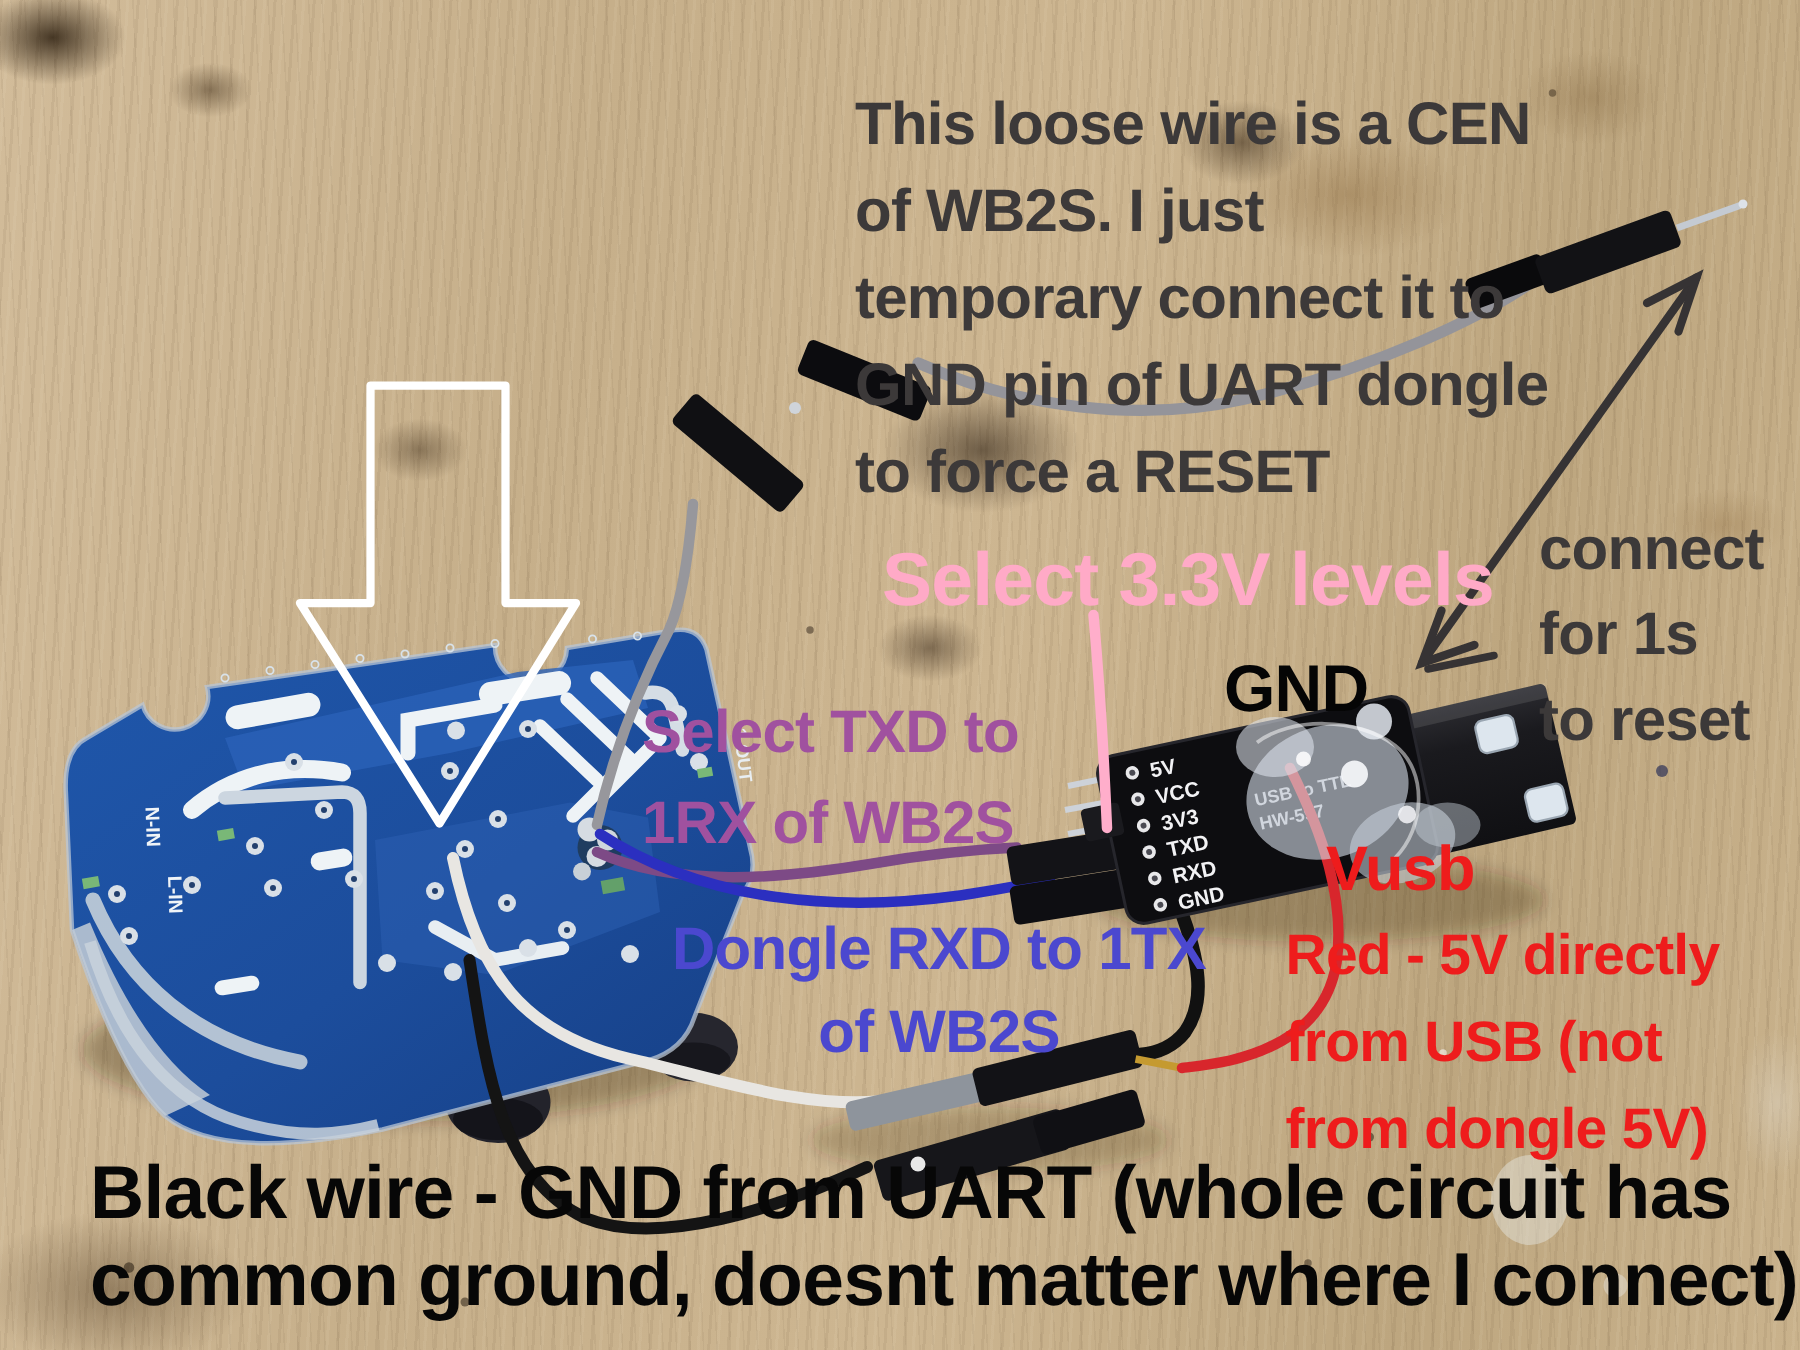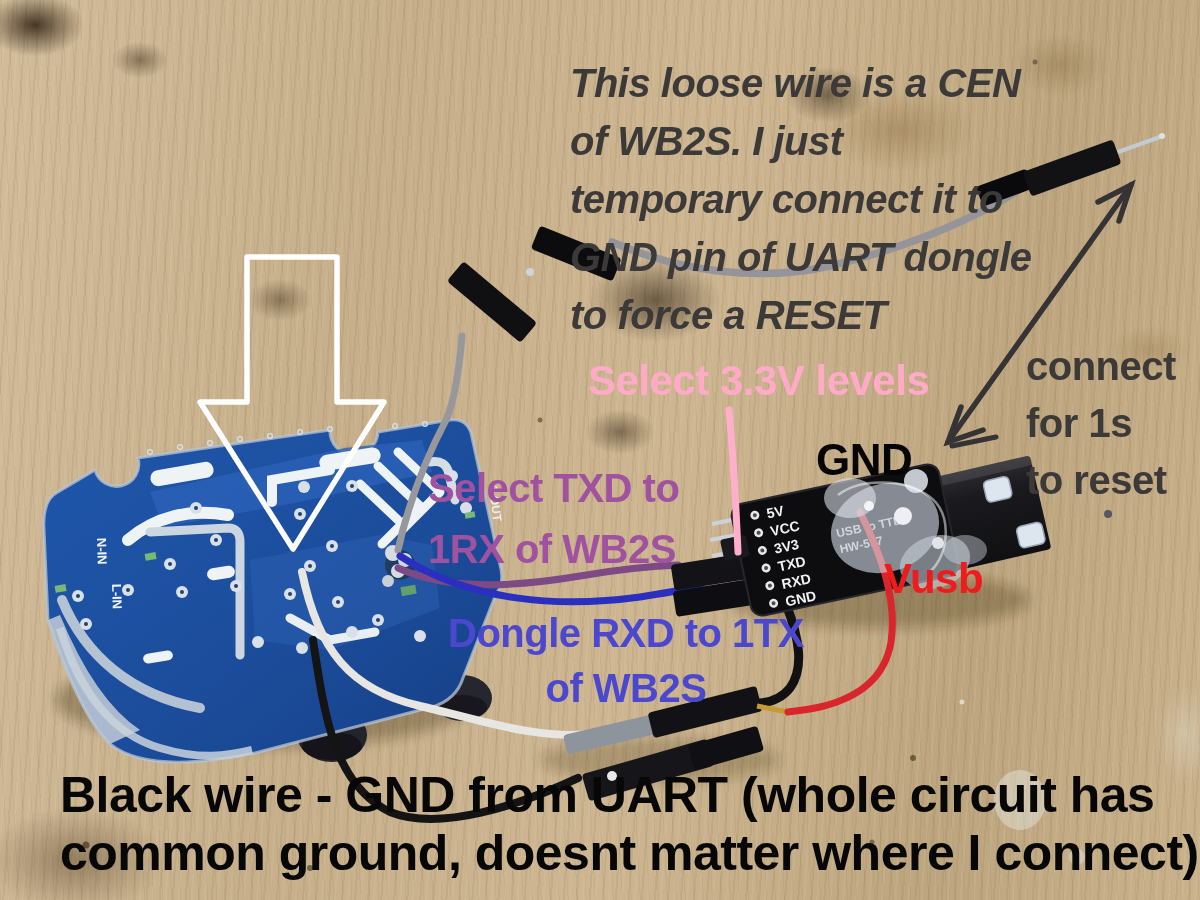--- a/index.html
+++ b/index.html
@@ -29,22 +29,22 @@
   .photo svg{position:absolute;left:0;top:0;}
   .ann{
     position:absolute;
     font-weight:700;
     white-space:pre-line;
     letter-spacing:-.5px;
     line-height:1.38;
     pointer-events:none;
   }
   #ann-vin   {left:28px;  top:42px;  font-size:42px; line-height:59px; color:#ffffff;}
-  #ann-cen   {left:570px; top:54px;  font-size:40px; line-height:58px; color:#3c3939;font-style:italic;}
-  #ann-levels{left:588px; top:352px; font-size:42px; color:#ffaac7;}
+  #ann-cen   {left:570px; top:54px;  font-size:40px; line-height:58px; color:#3c3939;}
+  #ann-levels{left:588px; top:352px; font-size:50px; color:#ffaac7;}
   #ann-gnd   {left:816px; top:430px; font-size:44px; color:#050505;}
   #ann-reset {left:1026px;top:338px; font-size:40px; line-height:57px; color:#3c3939;}
   #ann-txd   {left:428px; top:458px; font-size:40px; line-height:61px; color:#a0519f;}
   #ann-rxd   {left:448px; top:606px; font-size:40px; line-height:55px; color:#4b48cf;text-align:center;}
   #ann-vusb  {left:884px; top:550px; font-size:42px; color:#ee1c1c;}
   #ann-red   {left:857px; top:608px; font-size:38px; line-height:58px; color:#ee1c1c;}
   #ann-black {left:60px;  top:766px; font-size:50px; line-height:58px; color:#070707;}
 </style>
 </head>
 <body>
@@ -314,16 +314,19 @@
 <div class="ann" id="ann-levels">Select 3.3V levels</div>
 <div class="ann" id="ann-gnd">GND</div>
 <div class="ann" id="ann-reset">connect
 for 1s
 to reset</div>
 <div class="ann" id="ann-txd">Select TXD to
 1RX of WB2S</div>
 <div class="ann" id="ann-rxd">Dongle RXD to 1TX
 of WB2S</div>
 <div class="ann" id="ann-vusb">Vusb</div>
+<div class="ann" id="ann-red">Red - 5V directly
+from USB (not
+from dongle 5V)</div>
 <div class="ann" id="ann-black">Black wire - GND from UART (whole circuit has
 common ground, doesnt matter where I connect)</div>
 
 </div>
 
 </body></html>

